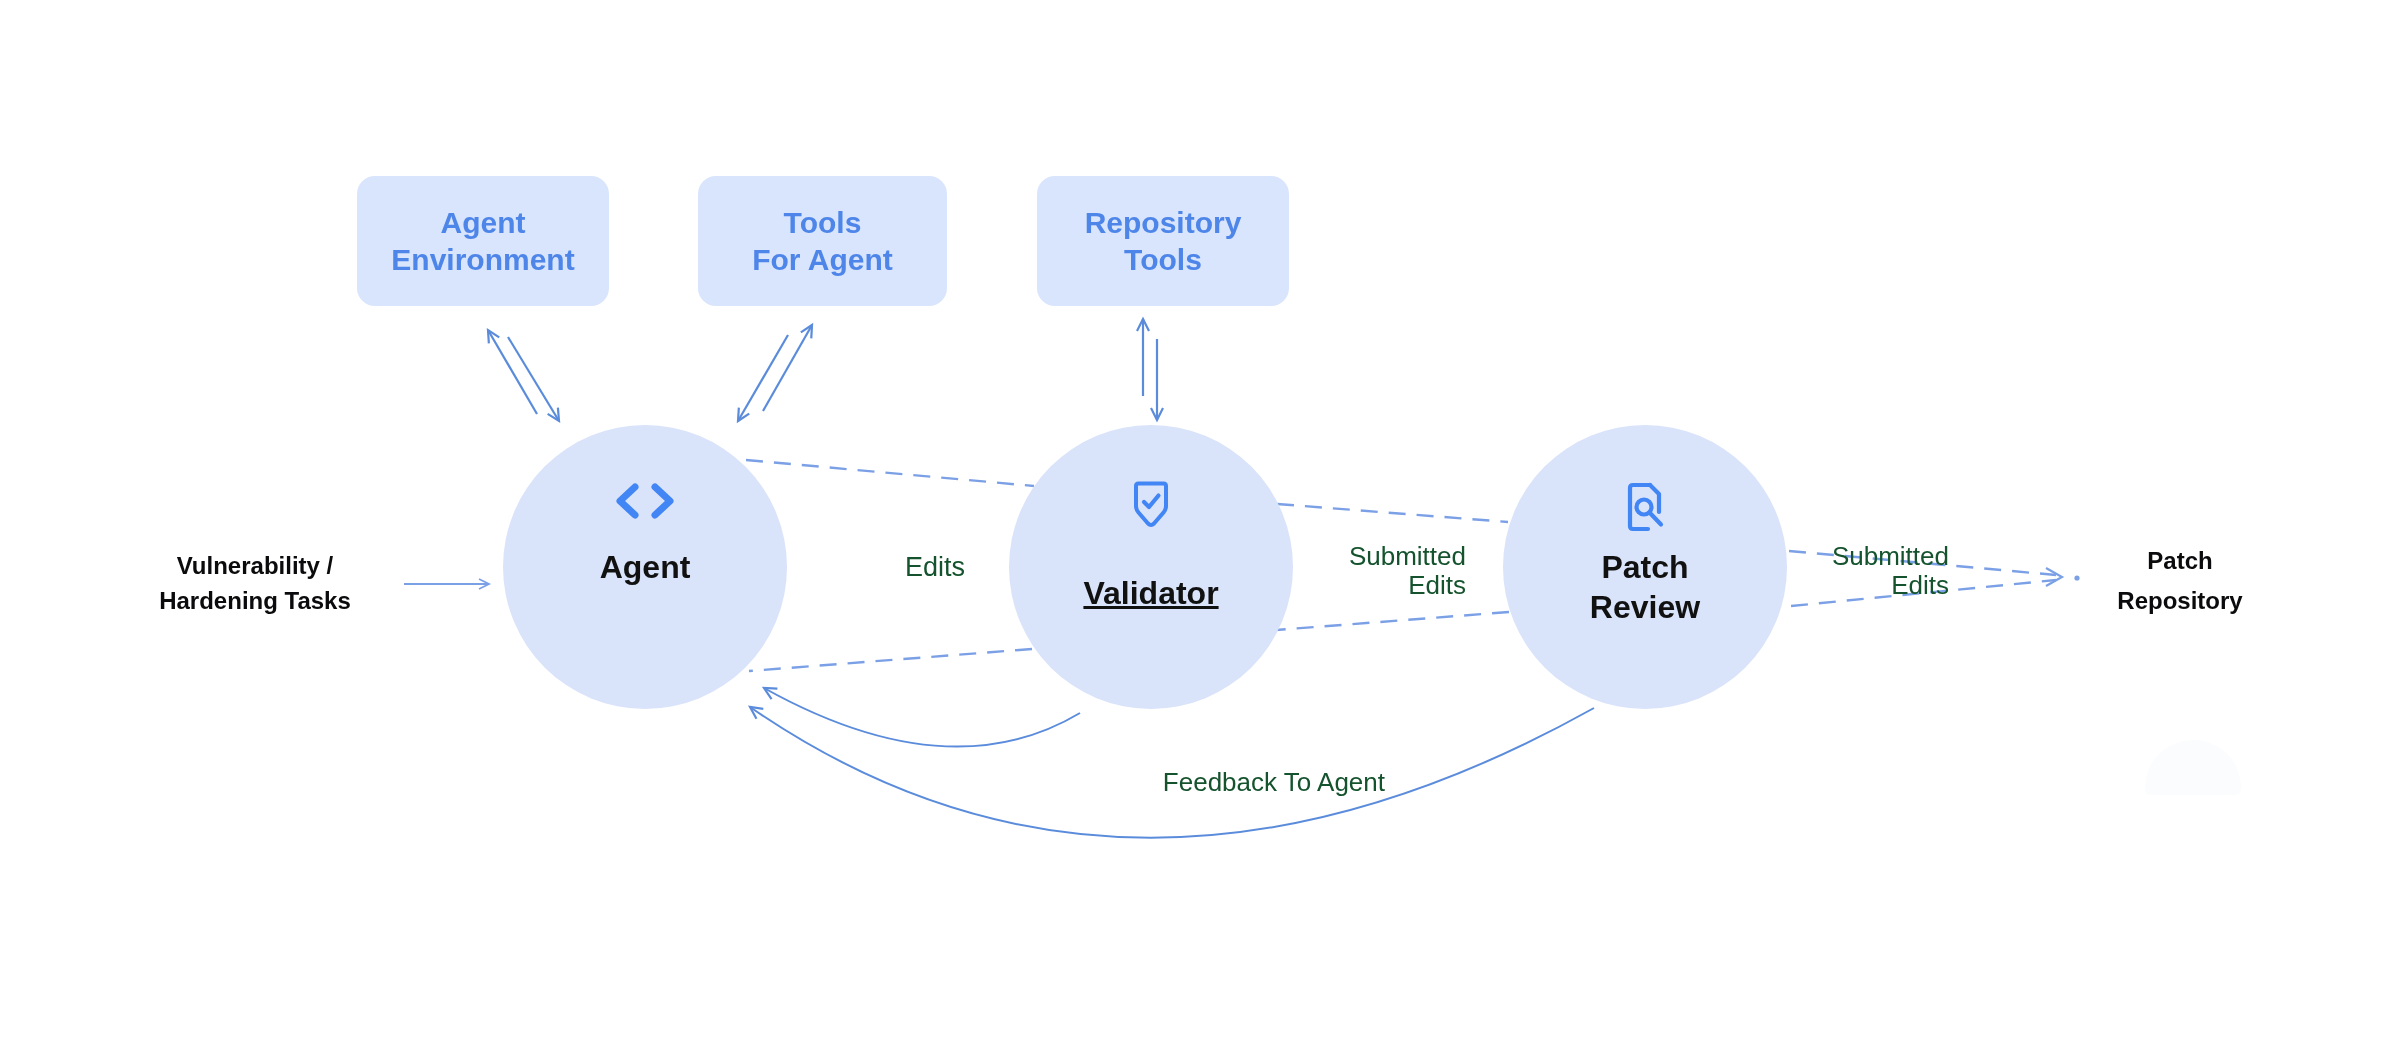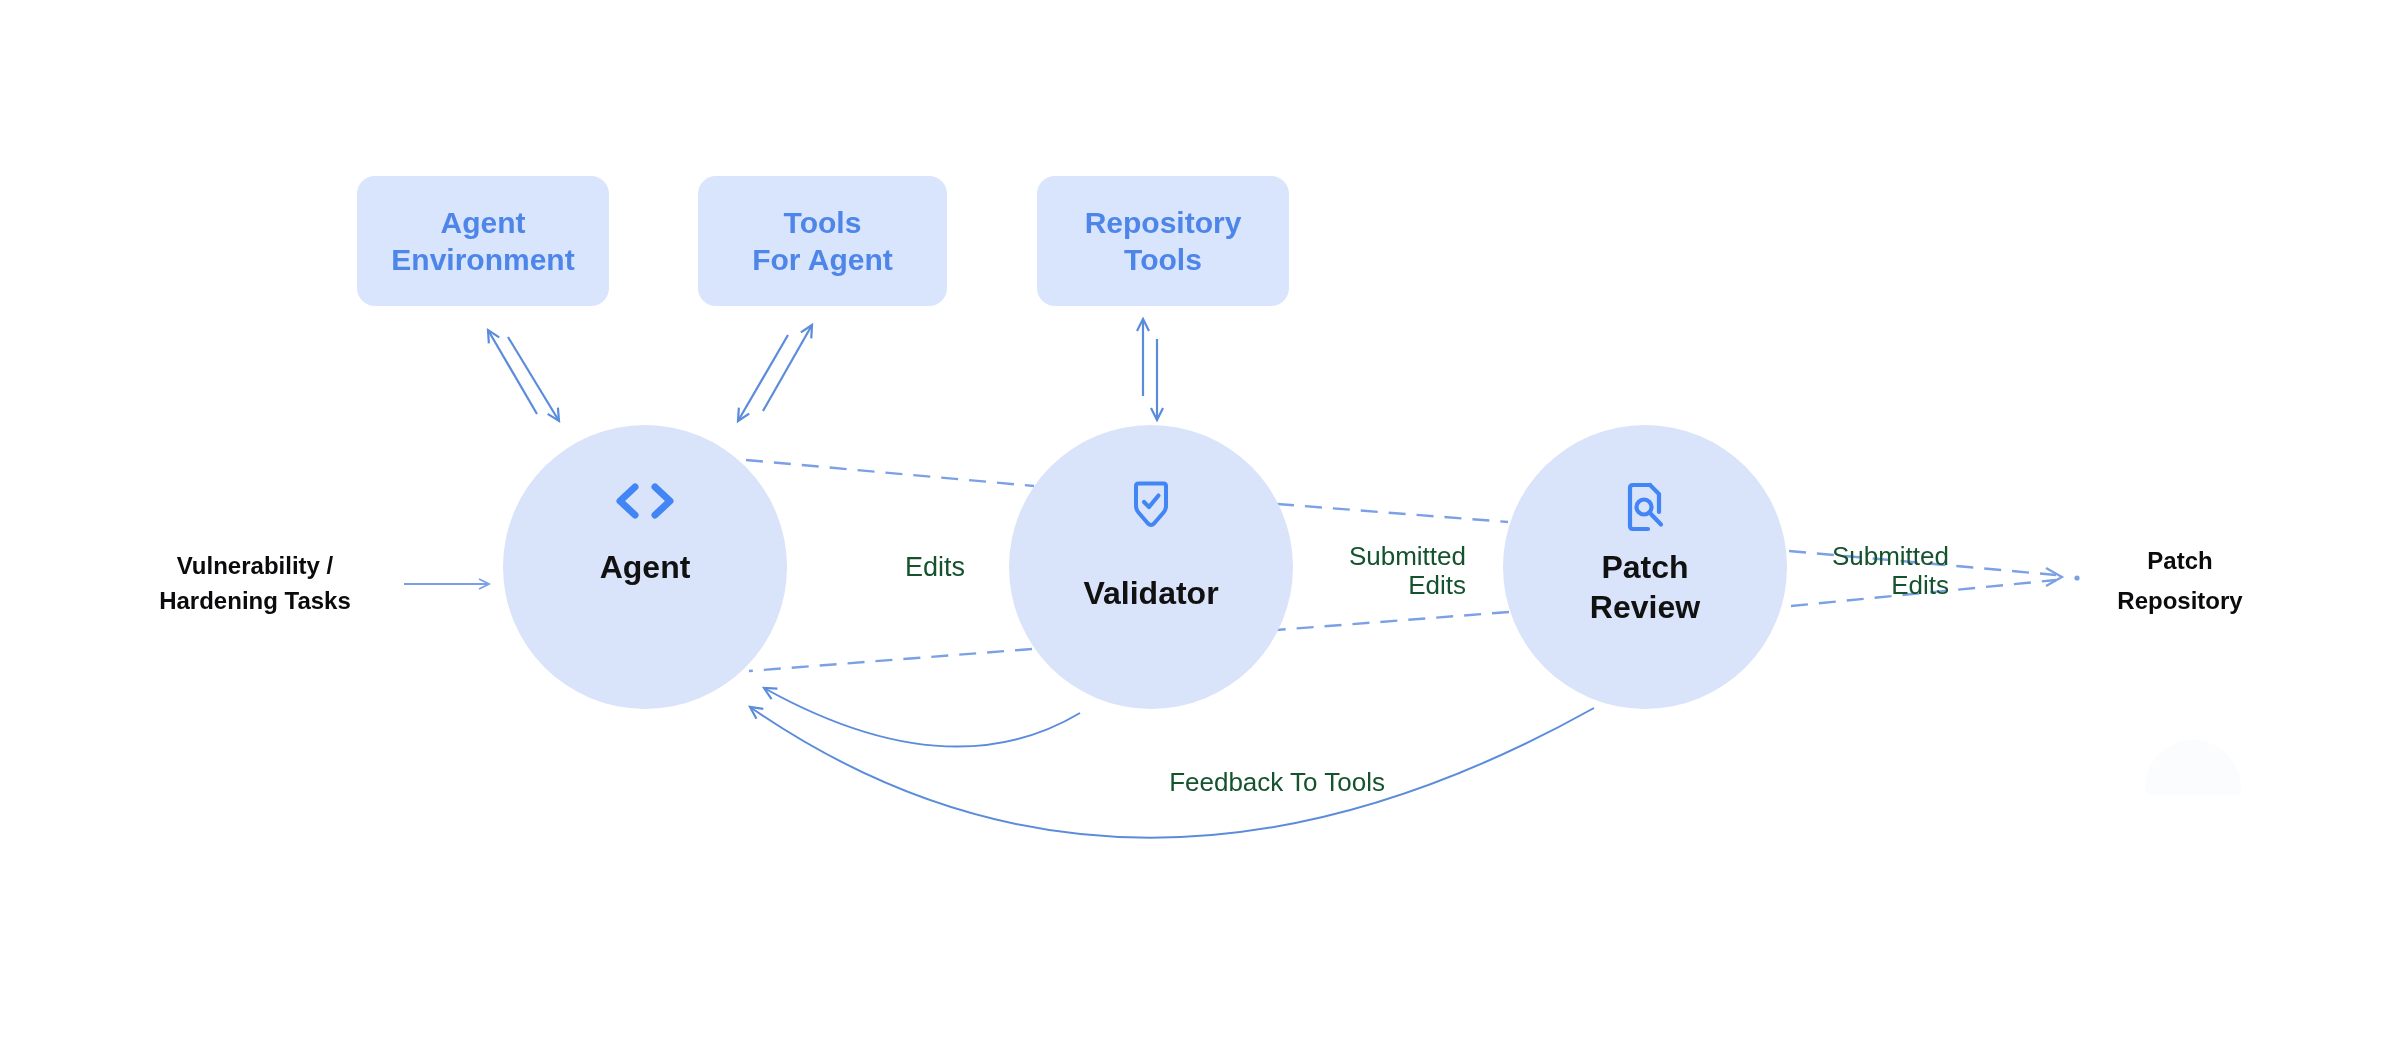--- a/index.html
+++ b/index.html
@@ -99,21 +99,21 @@
     </div>
   </div>
 
   <div class="node" style="left:1009px;">
     <span class="icon" style="top:55px;">
       <svg width="40" height="50" viewBox="0 0 40 50">
         <path d="M5,6 Q5,3.5 7.5,3.5 L32.5,3.5 Q35,3.5 35,6 L35,26 Q35,29.5 32.5,32.5 L23,43.5 Q20,46.5 17,43.5 L7.5,32.5 Q5,29.5 5,26 Z" fill="none" stroke="#4285f4" stroke-width="4" stroke-linejoin="round"></path>
         <path d="M13,22 L18,27 L27.5,15.5" fill="none" stroke="#4285f4" stroke-width="4.2" stroke-linecap="round" stroke-linejoin="round"></path>
       </svg>
     </span>
-    <div class="label" style="top:148px;">
+    <div class="label" style="top:148px;text-decoration:underline;">
       <div>Validator</div>
     </div>
   </div>
 
   <div class="node" style="left:1503px;">
     <span class="icon" style="top:56px;">
       <svg width="48" height="52" viewBox="0 0 48 52">
         <path d="M29,4 L12,4 Q9,4 9,7 L9,45 Q9,48 12,48 L27,48" fill="none" stroke="#4285f4" stroke-width="4.2" stroke-linecap="round" stroke-linejoin="round"></path>
         <path d="M29,4 L38,13 L38,31" fill="none" stroke="#4285f4" stroke-width="4.2" stroke-linecap="round" stroke-linejoin="round"></path>
         <circle cx="23" cy="26" r="7.5" fill="none" stroke="#4285f4" stroke-width="4.2"></circle>
@@ -141,17 +141,17 @@
   <div class="flow-label" style="left:1320px;top:542px;width:146px;">
     <div>Submitted</div>
     <div>Edits</div>
   </div>
 
   <div class="flow-label" style="left:1794px;top:542px;width:155px;">
     <div>Submitted</div>
     <div>Edits</div>
   </div>
 
-  <div class="flow-label" style="left:1085px;top:768px;width:300px;">Feedback To Tools</div>
+  <div class="flow-label" style="left:1085px;top:768px;width:300px;">Feedback To Agent</div>
 
   <div class="watermark"></div>
 
 </div>
 
 </body></html>

